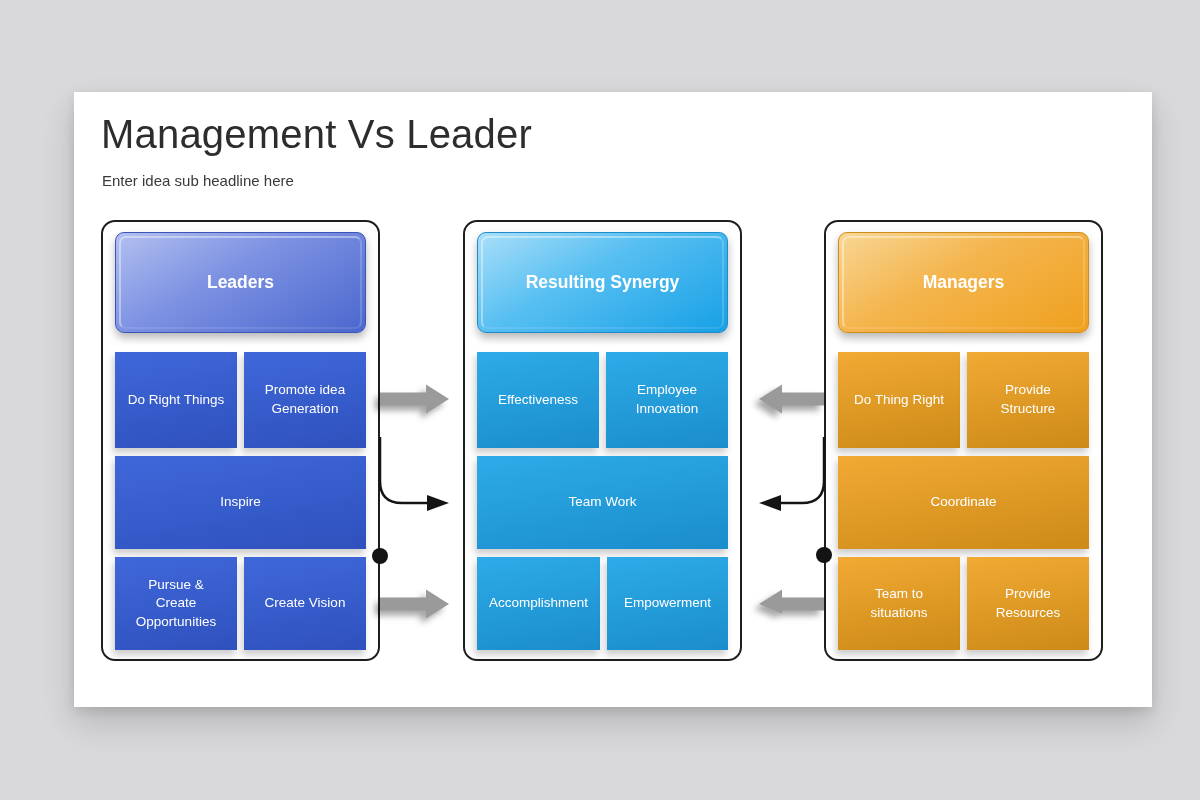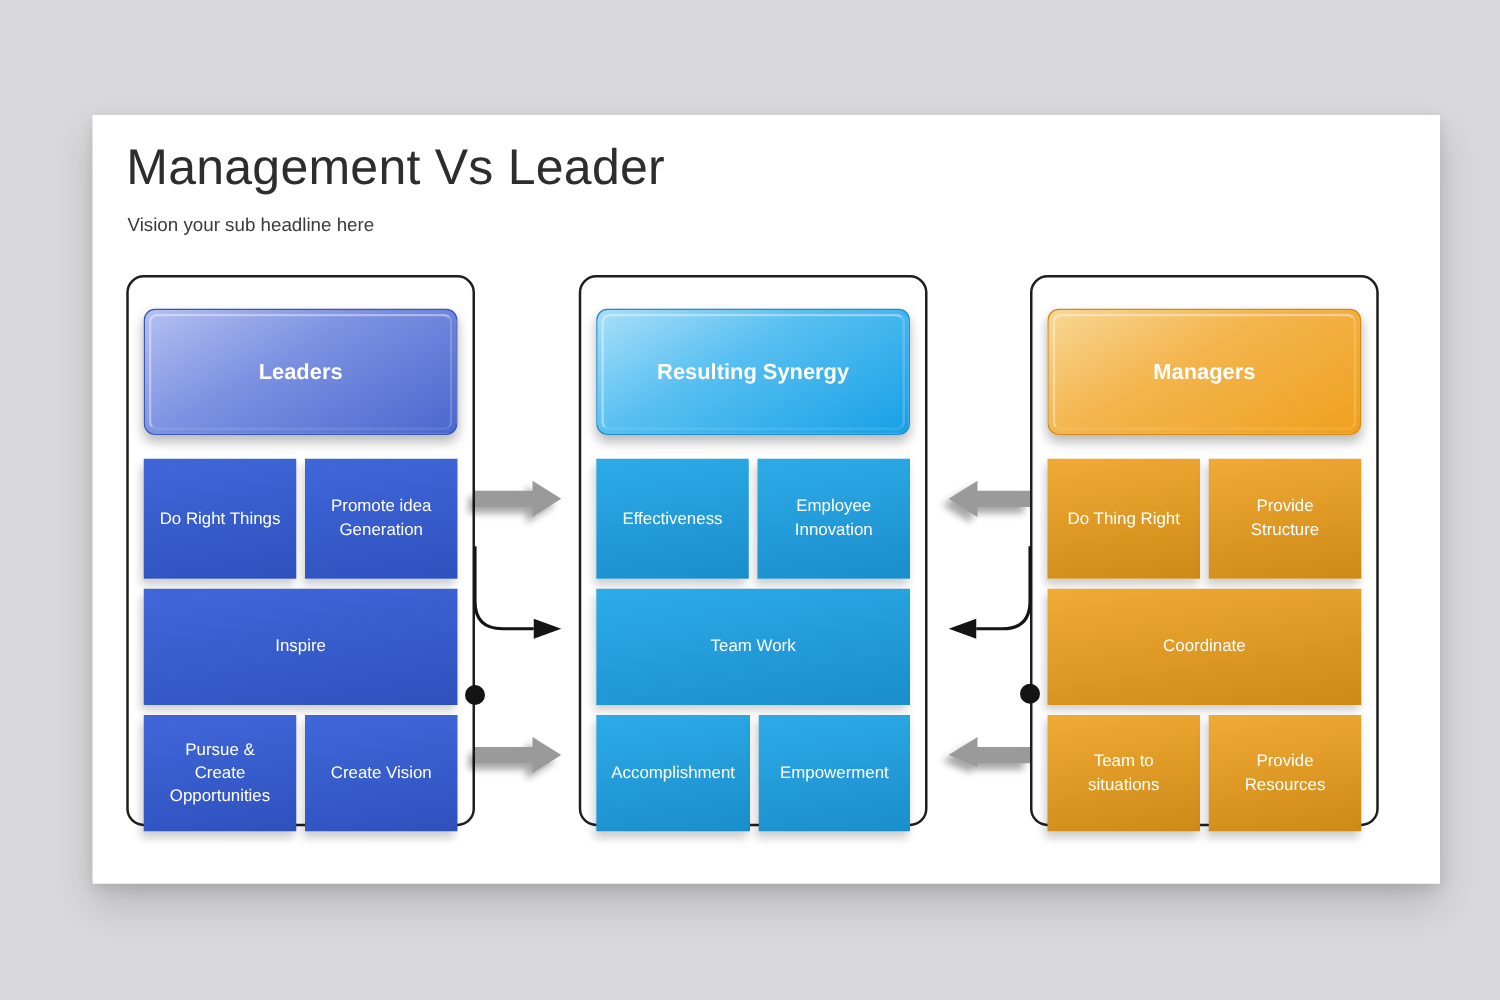--- a/index.html
+++ b/index.html
@@ -18,21 +18,21 @@
     position:absolute;left:27px;top:20px;
     font-size:40px;color:#2d2d2d;letter-spacing:0.2px;
   }
   .subtitle{
     position:absolute;left:28px;top:80px;
     font-size:15px;color:#3a3a3a;
   }
   .panel{
     position:absolute;top:128px;width:279px;height:441px;
     background:#fff;border:2px solid #1e1e1e;border-radius:14px;
-    box-sizing:border-box;padding:25px 12px;
+    box-sizing:border-box;padding:10px 12px;
   }
   .panel.left{left:27px}
   .panel.mid{left:389px}
   .panel.right{left:750px}
   .header-box{
     height:99px;border-radius:9px;position:relative;
     display:flex;align-items:center;justify-content:center;
     color:#fff;font-weight:bold;font-size:17.5px;
     margin-bottom:19px;
     box-shadow:0 5px 9px rgba(0,0,0,0.28);
@@ -76,21 +76,21 @@
     pointer-events:none;
   }
   .gray-arrow{filter:drop-shadow(-5px 5px 3px rgba(0,0,0,0.35));}
 </style>
 </head>
 <body>
 
 <div class="slide">
 
   <div class="title">Management Vs Leader</div>
-  <div class="subtitle">Vision your sub headline here</div>
+  <div class="subtitle">Enter idea sub headline here</div>
 
   <div class="panel left leaders">
     <div class="header-box">Leaders</div>
     <div class="grid">
       <div class="row r1">
         <div class="cell">Do Right Things</div>
         <div class="cell">Promote idea Generation</div>
       </div>
       <div class="row r2">
         <div class="cell">Inspire</div>

